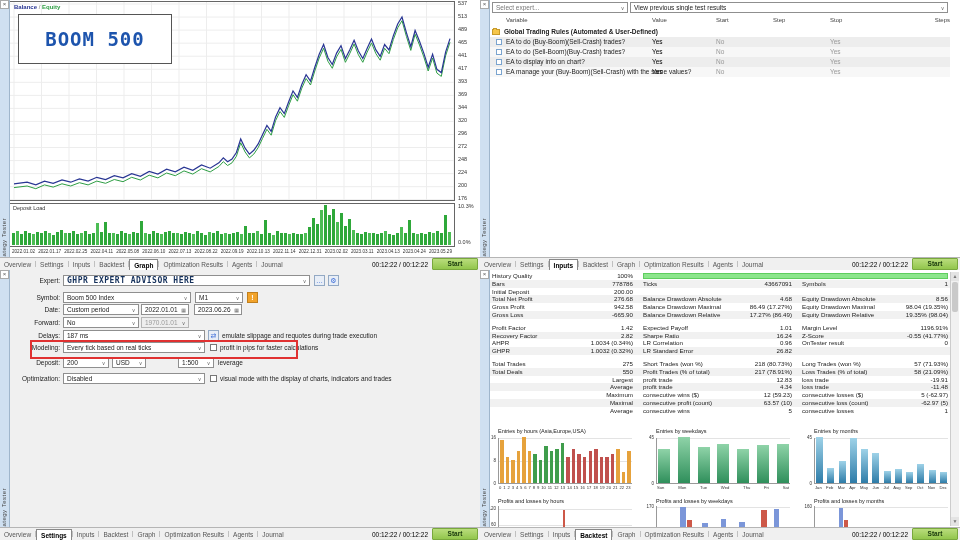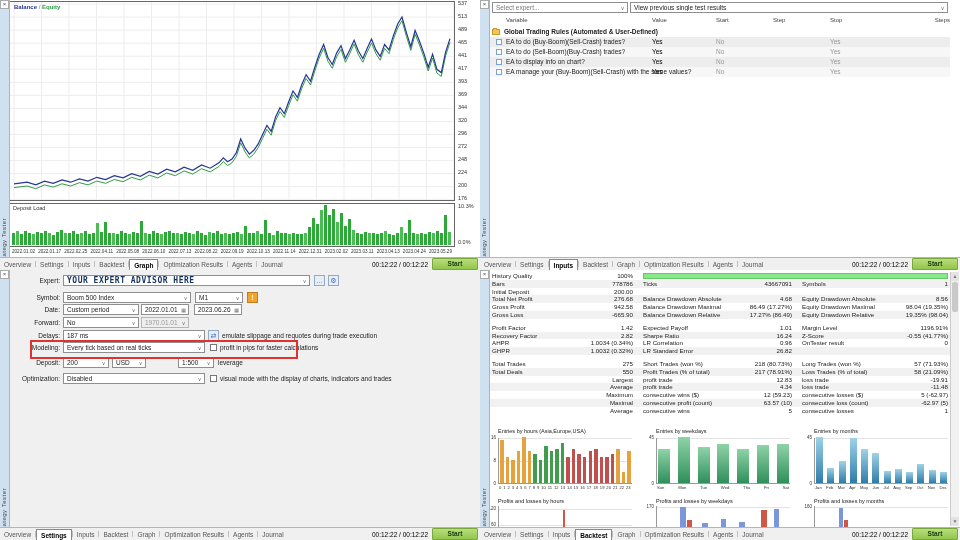--- a/index.html
+++ b/index.html
@@ -104,20 +104,21 @@
     <aside class="strip">
       <span class="strip-close">×</span>
       <span class="strip-label">Strategy Tester</span>
     </aside>
     <div class="plot-frame">
       <div class="legend">
         <span class="bal">Balance</span>
         <span class="sep">/</span>
         <span class="eq">Equity</span>
       </div>
+      <div class="logo-box">BOOM 500</div>
       <svg id="balance-svg" width="444" height="198" style="position:absolute;left:0;top:0">
           <line x1="4" x2="4" y1="0" y2="198" stroke="#ededed"></line>
           <line x1="31.5" x2="31.5" y1="0" y2="198" stroke="#ededed"></line>
           <line x1="59" x2="59" y1="0" y2="198" stroke="#ededed"></line>
           <line x1="86.5" x2="86.5" y1="0" y2="198" stroke="#ededed"></line>
           <line x1="114" x2="114" y1="0" y2="198" stroke="#ededed"></line>
           <line x1="141.5" x2="141.5" y1="0" y2="198" stroke="#ededed"></line>
           <line x1="169" x2="169" y1="0" y2="198" stroke="#ededed"></line>
           <line x1="196.5" x2="196.5" y1="0" y2="198" stroke="#ededed"></line>
           <line x1="224" x2="224" y1="0" y2="198" stroke="#ededed"></line>
@@ -403,21 +404,21 @@
   </section>
 
   <section class="quad" id="quad-bl" style="left:0;top:270px">
     <aside class="strip">
       <span class="strip-close">×</span>
       <span class="strip-label">Strategy Tester</span>
     </aside>
 
     <span class="form-label" style="left:5px;top:5px">Expert:</span>
     <div class="combo white" style="left:63px;top:5px;width:247px">
-      <span class="val" style="font-family:'DejaVu Sans Mono',monospace;font-weight:bold;font-size:8px;color:#16325c;letter-spacing:.5px">YOUR EXPERT ADVISOR HERE</span>
+      <span class="val" style="font-family:'DejaVu Sans Mono',monospace;font-weight:bold;font-size:8px;color:#16325c;letter-spacing:.5px">GHPR EXPERT ADVISOR HERE</span>
       <span class="cv">∨</span>
     </div>
     <span class="btn-sm" style="left:314px;top:5px">…</span>
     <span class="btn-sm" style="left:328px;top:5px">⚙</span>
 
     <span class="form-label" style="left:5px;top:22px">Symbol:</span>
     <div class="combo white" style="left:63px;top:22px;width:128px">
       <span class="val">Boom 500 Index</span>
       <span class="cv">∨</span>
     </div>

